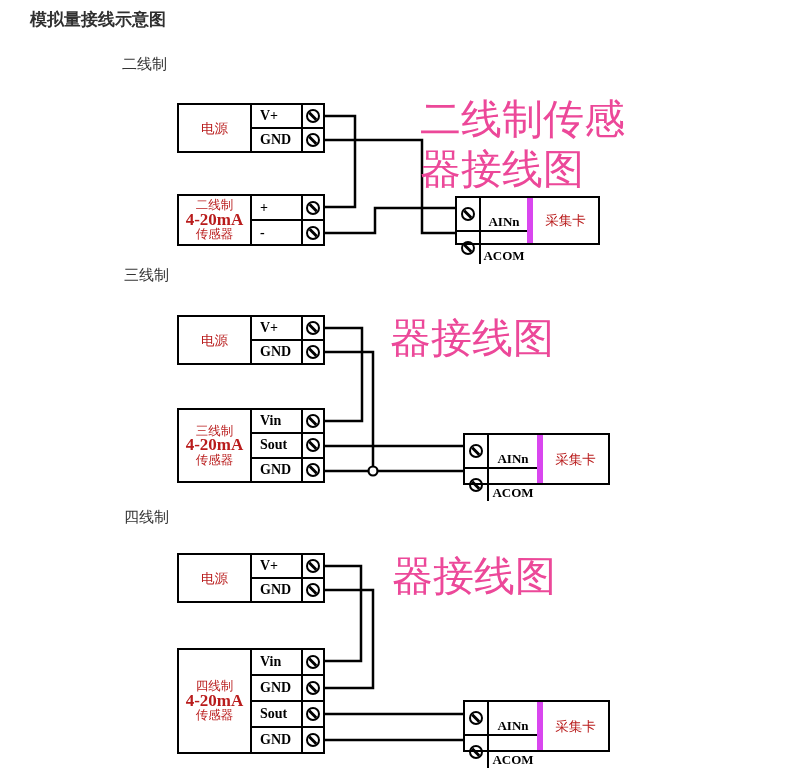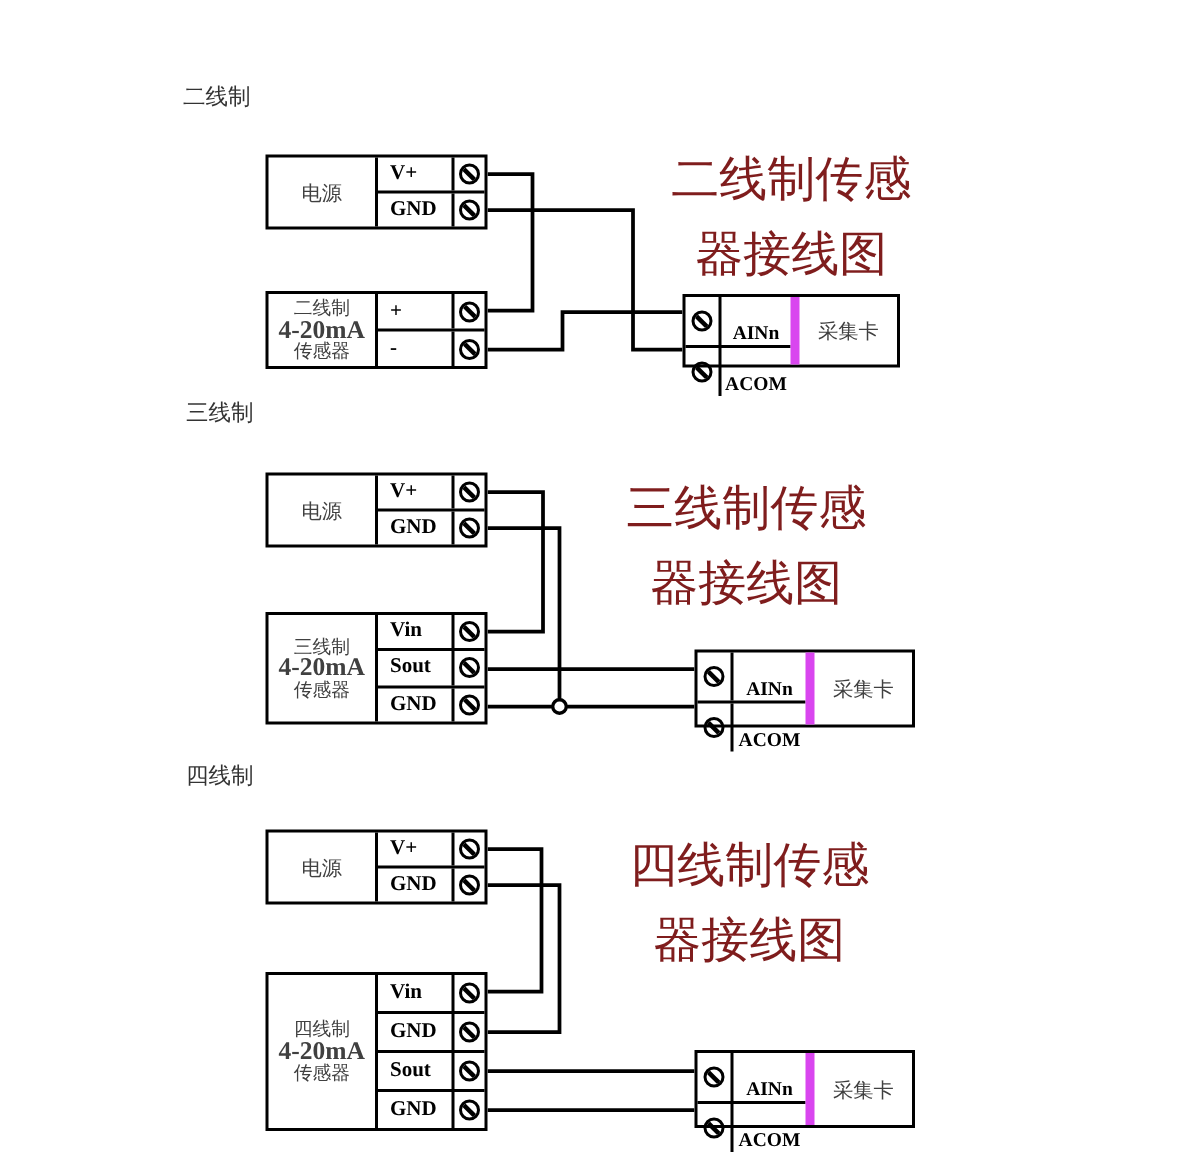--- a/index.html
+++ b/index.html
@@ -1,25 +1,25 @@
 <!DOCTYPE html>
 <html><head>
 <meta charset="utf-8">
 <style>
   html,body{margin:0;padding:0;background:#fff;}
   #stage{position:relative;width:800px;height:770px;background:#ffffff;overflow:hidden;
          font-family:"Liberation Sans","DejaVu Sans",sans-serif;border-right:1px solid #e3e3e3;}
   .page-title{position:absolute;left:30px;top:8px;font-size:17px;font-weight:bold;color:#2f2f2f;}
   .section-label{position:absolute;font-size:15px;color:#333;}
-  .heading{position:absolute;text-align:center;color:#7f1d1d;white-space:nowrap;
-           font-family:"Liberation Serif","DejaVu Serif",serif;font-size:32px;line-height:50px;}
+  .heading{position:absolute;color:#ec4899;white-space:nowrap;
+           font-family:"Liberation Serif","DejaVu Serif",serif;font-size:41px;line-height:50px;}
   .box{position:absolute;display:flex;border:2px solid #000;background:#fff;box-sizing:border-box;}
   .box *{box-sizing:border-box;}
   .side-label{width:73px;display:flex;flex-direction:column;align-items:center;justify-content:center;
-              font-family:"Liberation Serif","DejaVu Serif",serif;font-size:13.5px;color:#404040;line-height:15px;}
+              font-family:"Liberation Serif","DejaVu Serif",serif;font-size:13.5px;color:#b91c1c;line-height:15px;}
   .power .side-label,.sensor .side-label{border-right:2px solid #000;}
   .card .side-label{border-left:6px solid #d946ef;width:71px;}
   .rows{display:flex;flex-direction:column;flex:1;}
   .row{display:flex;flex:1;border-bottom:2px solid #000;}
   .row:last-child{border-bottom:none;}
   .term{flex:1;display:flex;align-items:center;padding-left:8px;
         font-family:"Liberation Serif","DejaVu Serif",serif;font-weight:bold;font-size:14px;color:#000;}
   .screwcell{width:22px;display:flex;align-items:center;justify-content:center;}
   .power .screwcell,.sensor .screwcell{border-left:2px solid #000;}
   .card .screwcell{width:24px;border-right:2px solid #000;}
@@ -47,20 +47,21 @@
     <polyline points="325,352 373,352 373,471"></polyline>
     <polyline points="325,471 463,471"></polyline>
     <circle cx="373" cy="471" r="4.5" fill="#fff" stroke-width="2.2"></circle>
 
     <polyline points="325,566 361,566 361,661 325,661"></polyline>
     <polyline points="325,590 373,590 373,688 325,688"></polyline>
     <polyline points="325,714 463,714"></polyline>
     <polyline points="325,740 463,740"></polyline>
   </svg>
 
+  <div class="page-title">模拟量接线示意图</div>
 
   <div class="section-label" style="left:122px;top:55px;">二线制</div>
 
   <div class="box power" style="left:177px;top:103px;width:148px;height:50px;">
     <div class="side-label">电源</div>
     <div class="rows">
       <div class="row">
         <div class="term">V+</div>
         <div class="screwcell">
             <span class="screw"></span>
@@ -180,21 +181,20 @@
         <div class="screwcell">
             <span class="screw"></span>
           </div>
         <div class="term">ACOM</div>
       </div>
     </div>
     <div class="side-label">采集卡</div>
   </div>
 
   <div class="heading" style="left:390px;top:313px;width:215px;">
-    <div>三线制传感</div>
     <div>器接线图</div>
   </div>
 
   <div class="section-label" style="left:124px;top:508px;">四线制</div>
 
   <div class="box power" style="left:177px;top:553px;width:148px;height:50px;">
     <div class="side-label">电源</div>
     <div class="rows">
       <div class="row">
         <div class="term">V+</div>
@@ -257,17 +257,16 @@
         <div class="screwcell">
             <span class="screw"></span>
           </div>
         <div class="term">ACOM</div>
       </div>
     </div>
     <div class="side-label">采集卡</div>
   </div>
 
   <div class="heading" style="left:392px;top:551px;width:215px;">
-    <div>四线制传感</div>
     <div>器接线图</div>
   </div>
 
 </div>
 
 </body></html>

